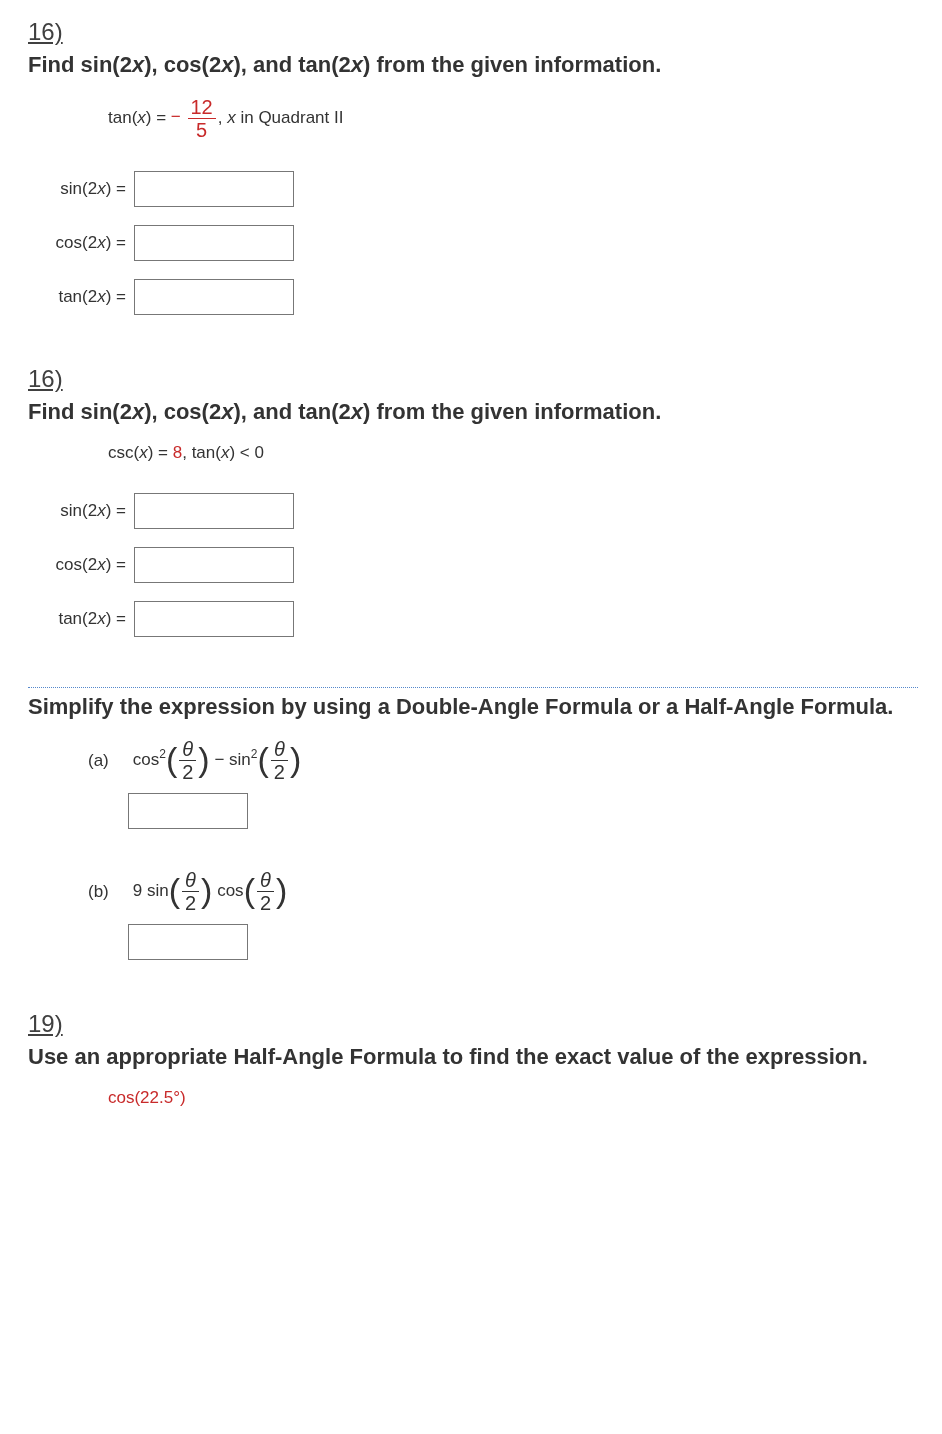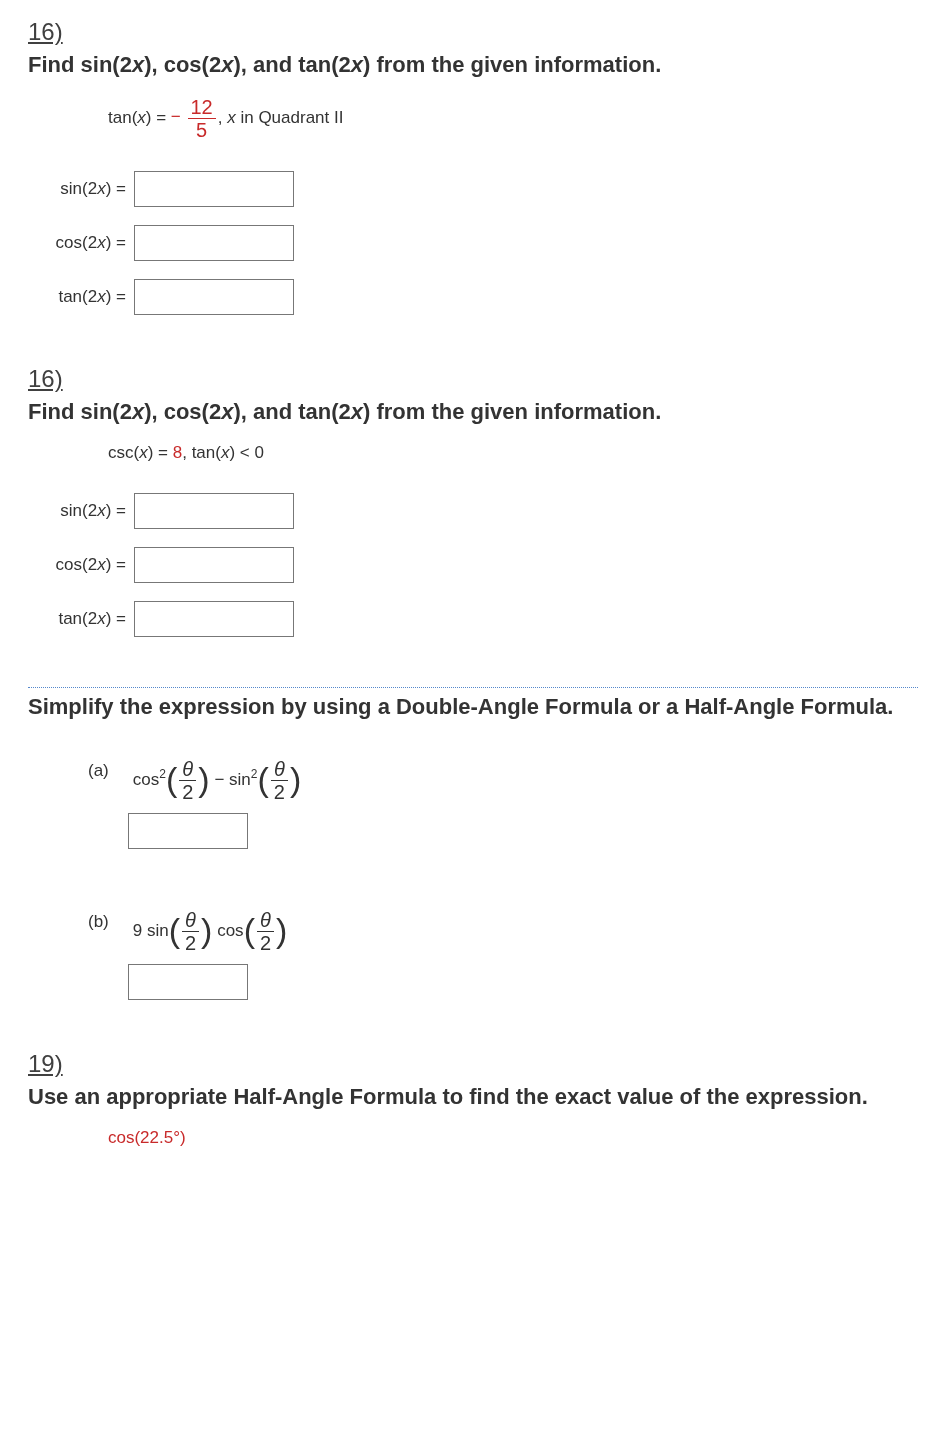--- a/index.html
+++ b/index.html
@@ -102,21 +102,20 @@
       margin-bottom: 10px;
     }
     .sub-label {
       display: inline-block;
       width: 40px;
       vertical-align: middle;
     }
     .sub-expr {
       display: inline-block;
       vertical-align: middle;
-      margin-top: 20px;
     }
     .sub-input-wrap {
       margin-left: 100px;
       margin-top: 10px;
       margin-bottom: 40px;
     }
     .sup {
       font-size: 12px;
       vertical-align: super;
     }

